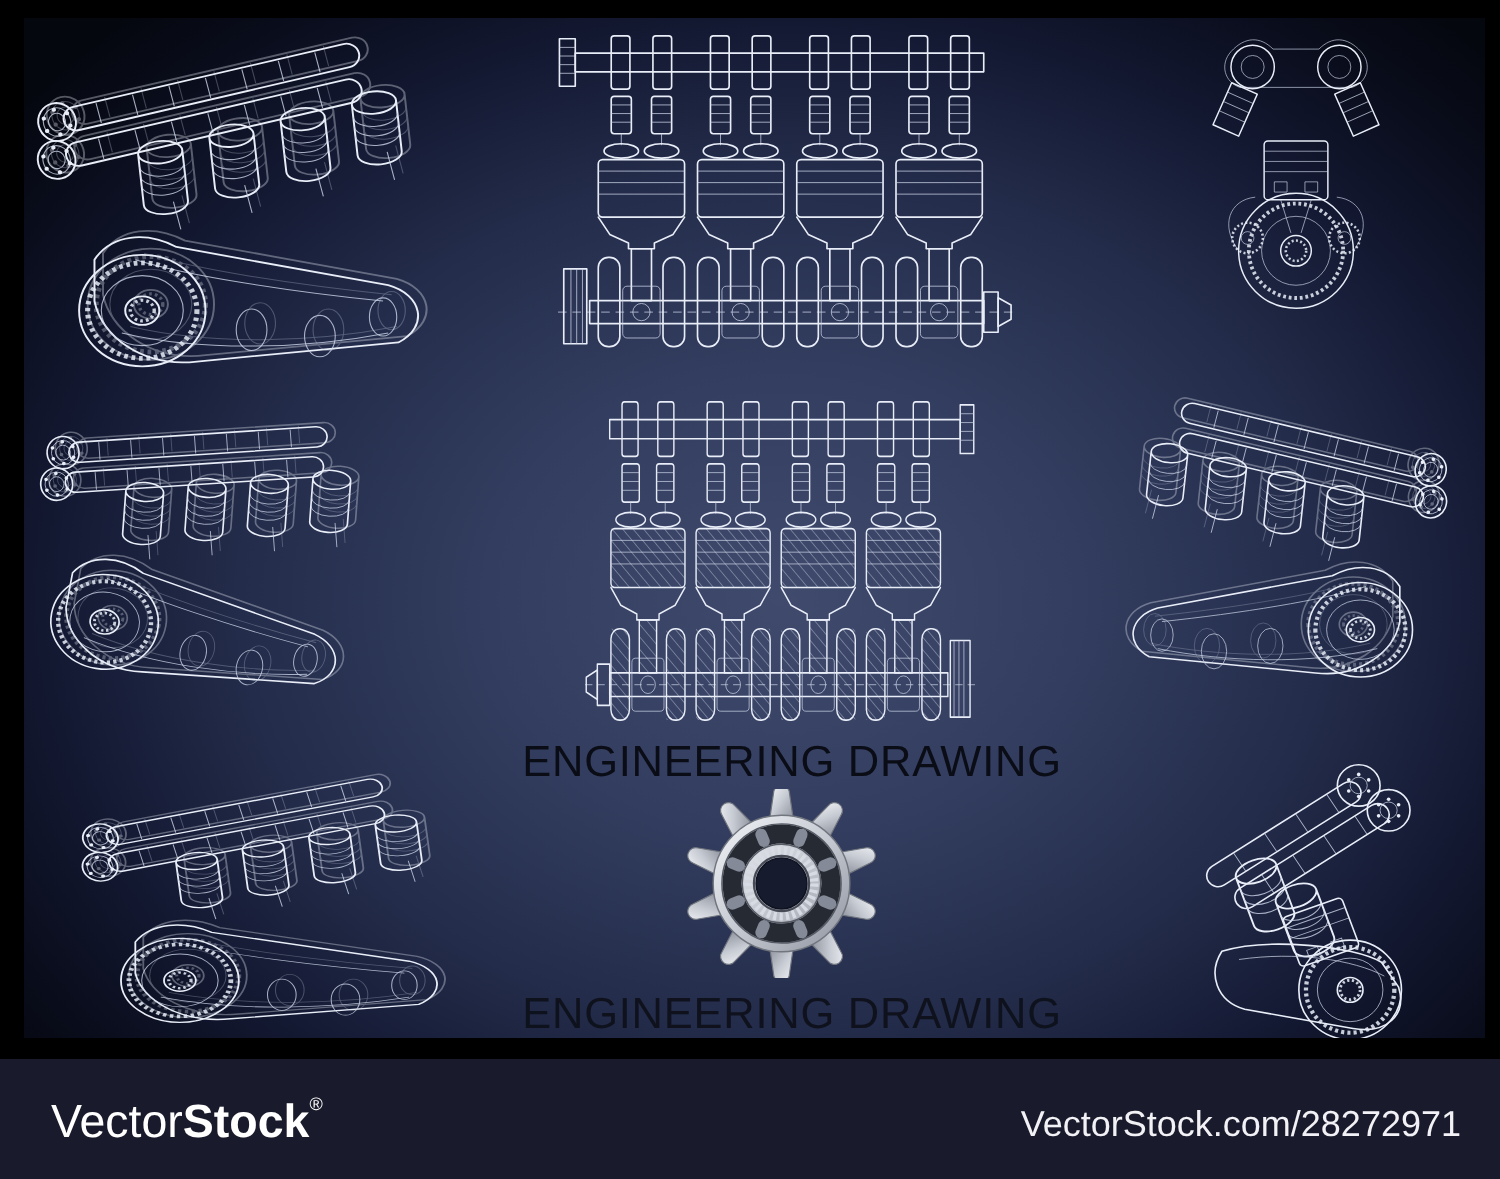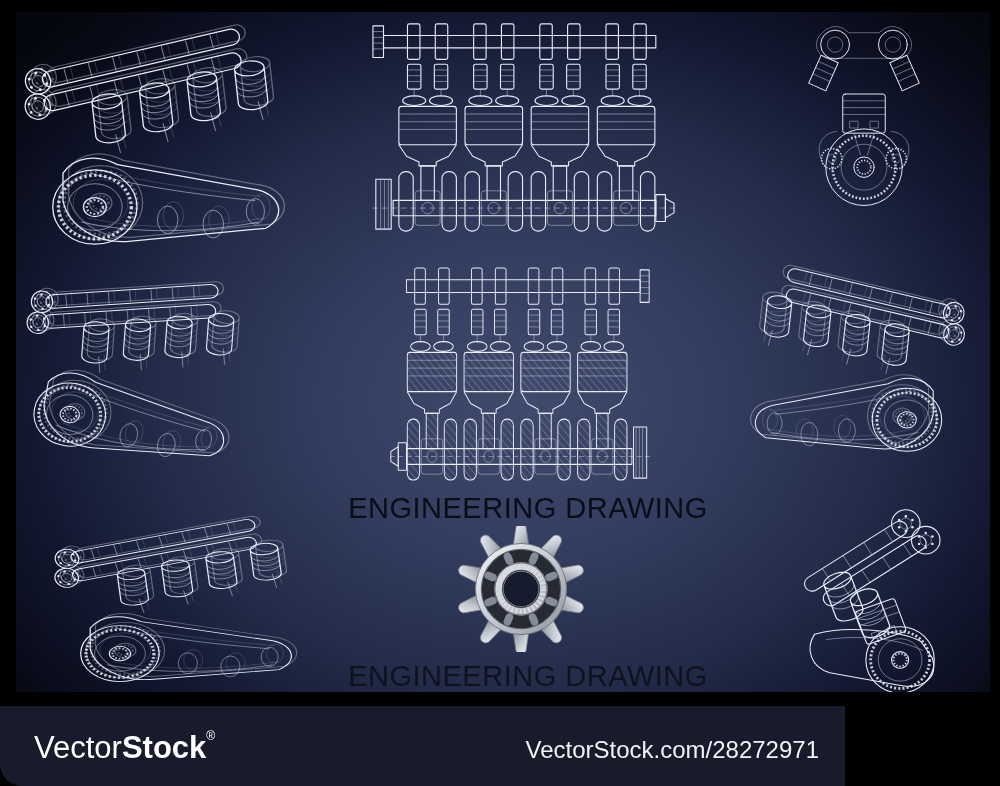--- a/index.html
+++ b/index.html
@@ -1,37 +1,37 @@
 <!DOCTYPE html>
 <html><head>
 <meta charset="utf-8">
 <style>
   html,body{margin:0;padding:0;background:#000;}
   .stage{position:relative;width:1000px;height:786px;overflow:hidden;background:#000;
-         font-family:"Liberation Sans",sans-serif;border-radius:22px;}
+         font-family:"Liberation Sans",sans-serif;}
   
   .artwork{position:absolute;left:16px;top:12px;width:974px;height:680px;
     background:radial-gradient(ellipse 660px 520px at 52% 57%,
       #3f4a6d 0%, #333d5f 30%, #232c4a 55%, #131831 75%, #090c1a 90%, #05070f 100%);}
   .frame{position:absolute;background:#000;}
   .frame-top{left:0;top:0;width:1000px;height:12px;}
   .frame-left{left:0;top:0;width:16px;height:692px;}
   .frame-right{right:0;top:0;width:10px;height:692px;}
   .frame-band{left:0;top:692px;width:1000px;height:14px;}
   .drawing{position:absolute;}
   .w{fill:none;stroke:#e8edf7;stroke-width:1.15;stroke-linecap:round;stroke-linejoin:round;}
   .w2{fill:none;stroke:#cdd6e8;stroke-width:.65;opacity:.8;}
   .dot{fill:#e8edf7;stroke:none;}
   .teeth{fill:none;stroke:#e8edf7;stroke-width:3;stroke-dasharray:2.2 2.2;opacity:.85;}
   .teeth2{fill:none;stroke:#e8edf7;stroke-width:2;stroke-dasharray:1.6 1.8;opacity:.85;}
   .title{position:absolute;left:0;width:100%;text-align:center;padding-left:56px;
     box-sizing:border-box;font-size:29px;font-weight:500;letter-spacing:.5px;color:#0a0d16;}
   .title-1{top:492px;}
   .title-2{top:660px;color:#0d1019;opacity:.9;}
-  .footer{position:absolute;left:0;top:706px;width:845px;height:80px;background:#191a2b;
+  .footer{position:absolute;left:0;top:706px;width:1000px;height:80px;background:#191a2b;
     display:flex;align-items:center;justify-content:space-between;}
   .brand{margin-left:34px;color:#fff;font-size:31px;line-height:1;}
   .brand .v{font-weight:300;}
   .brand .s{font-weight:700;}
   .brand sup{font-size:12px;font-weight:400;vertical-align:18px;}
   .credit{margin-right:26px;color:#f2f2f6;font-size:24px;position:relative;top:4px;}
   .gear-tooth{fill:url(#mg);stroke:#70757e;stroke-width:.8;}
   .gear-body{fill:url(#mg);stroke:#70757e;stroke-width:1;}
 </style>
 </head>

